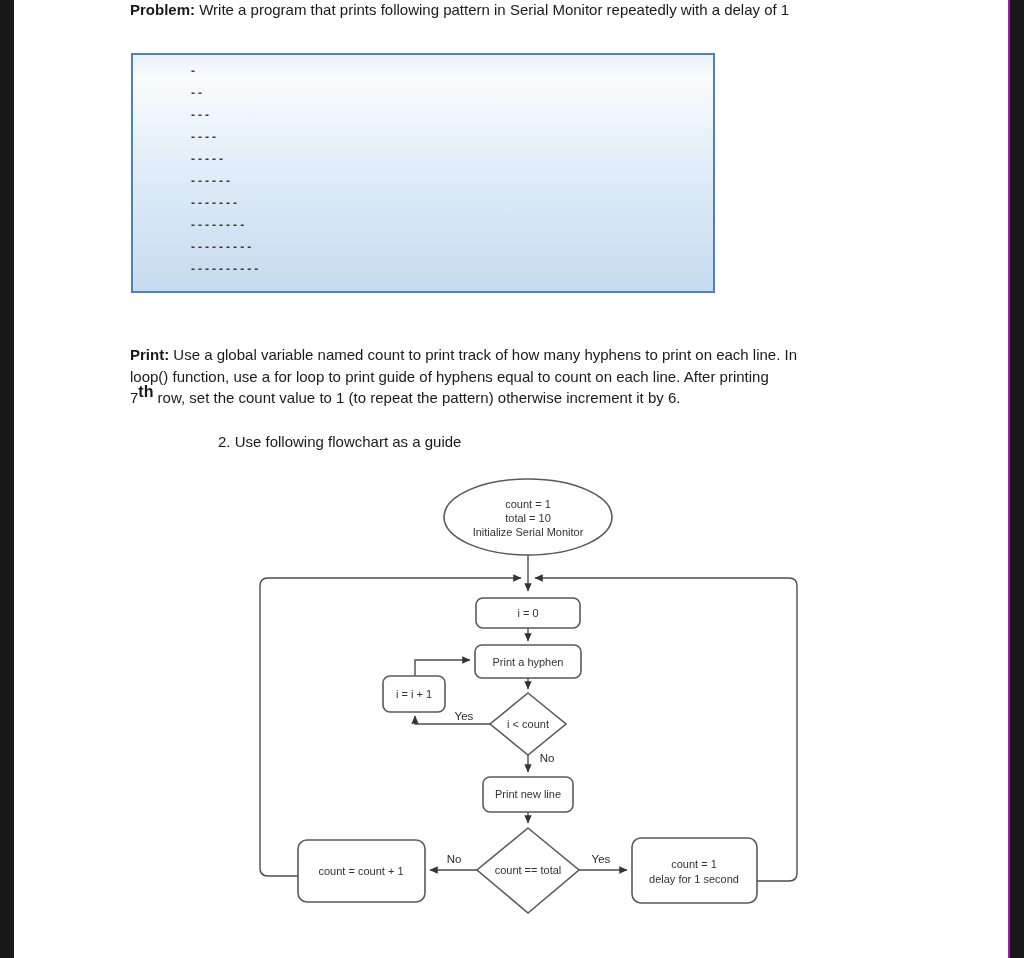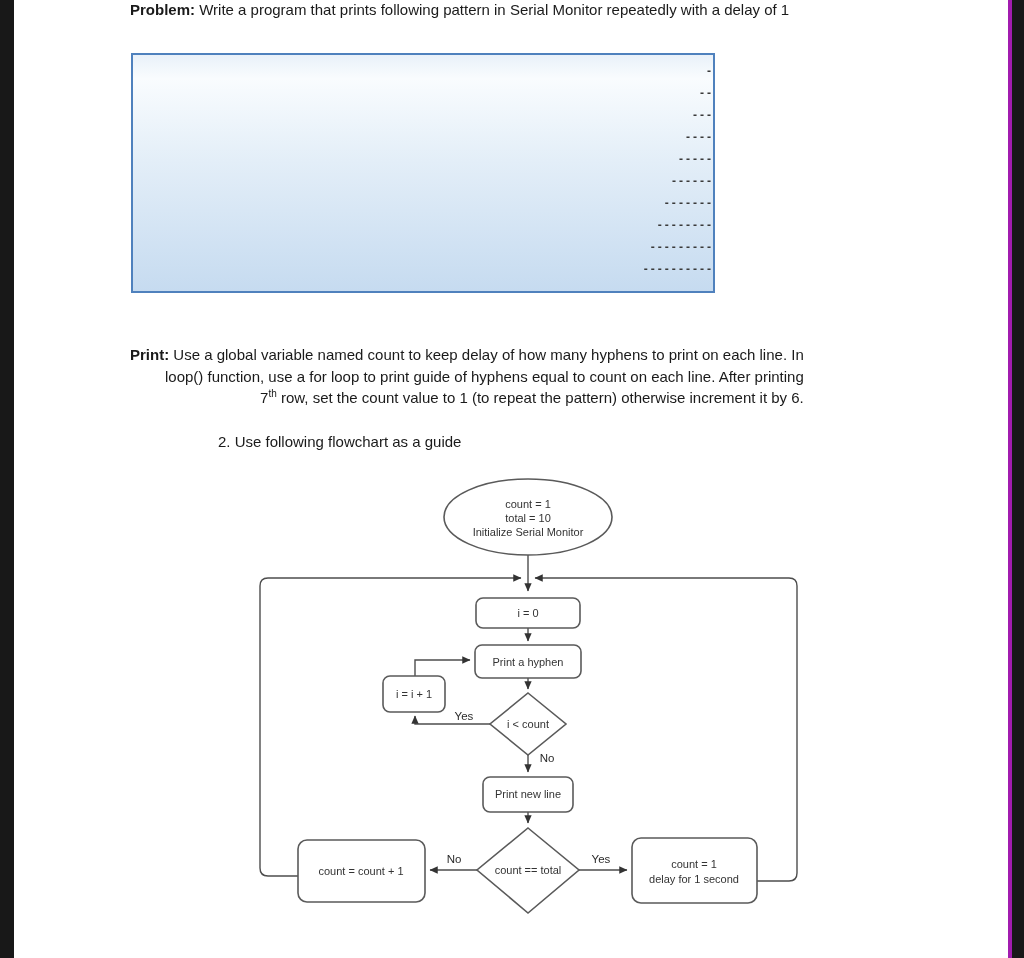--- a/index.html
+++ b/index.html
@@ -2,25 +2,25 @@
 <html><head>
 <meta charset="utf-8">
 <style>
   html,body{margin:0;padding:0;}
   body{
     width:1024px;height:958px;background:#181818;position:relative;
     font-family:"Liberation Sans",sans-serif;overflow:hidden;
   }
   .page{
     position:absolute;left:14px;top:0;width:994px;height:958px;
-    background:#ffffff;border-right:4px solid #a21caf;text-align:right;
+    background:#ffffff;border-right:2px solid #a21caf;
   }
   .para{position:absolute;font-size:15px;line-height:21.5px;color:#1a1a1a;white-space:nowrap;}
   .para b{font-weight:bold;}
-  sup{font-size:10px;vertical-align:super;line-height:0;}
+  sup{font-size:16px;vertical-align:super;line-height:0;font-weight:bold;}
   .pattern-box{
     position:absolute;left:117px;top:53px;width:584px;height:240px;
     border:2px solid #4f81bd;box-sizing:border-box;
     background:linear-gradient(180deg,#e9f1f9 0%,#f9fcfe 10%,#e3eef8 45%,#c6dbf0 100%);
     padding:5px 0 0 57px;
   }
   .pattern-row{
     font-family:"DejaVu Sans Mono",monospace;font-size:10px;font-weight:bold;
     line-height:22px;color:#3a3a3a;letter-spacing:1px;white-space:pre;
   }
@@ -47,21 +47,21 @@
     <div class="pattern-row">----</div>
     <div class="pattern-row">-----</div>
     <div class="pattern-row">------</div>
     <div class="pattern-row">-------</div>
     <div class="pattern-row">--------</div>
     <div class="pattern-row">---------</div>
     <div class="pattern-row">----------</div>
   </div>
 
   <div class="para" style="left:116px;top:344px;">
-    <div><b>Print:</b><span> Use a global variable named count to keep delay of how many hyphens to print on each line. In</span></div>
+    <div><b>Print:</b><span> Use a global variable named count to print track of how many hyphens to print on each line. In</span></div>
     <div>loop() function, use a for loop to print guide of hyphens equal to count on each line. After printing</div>
     <div><span>7</span><sup>th</sup><span> row, set the count value to 1 (to repeat the pattern) otherwise increment it by 6.</span></div>
   </div>
 
   <div class="para" style="left:116px;top:431px;">
     <div class="indent2">2. Use following flowchart as a guide</div>
   </div>
 
   <svg class="fc" width="994" height="488" viewBox="0 0 994 488">
     <defs>

